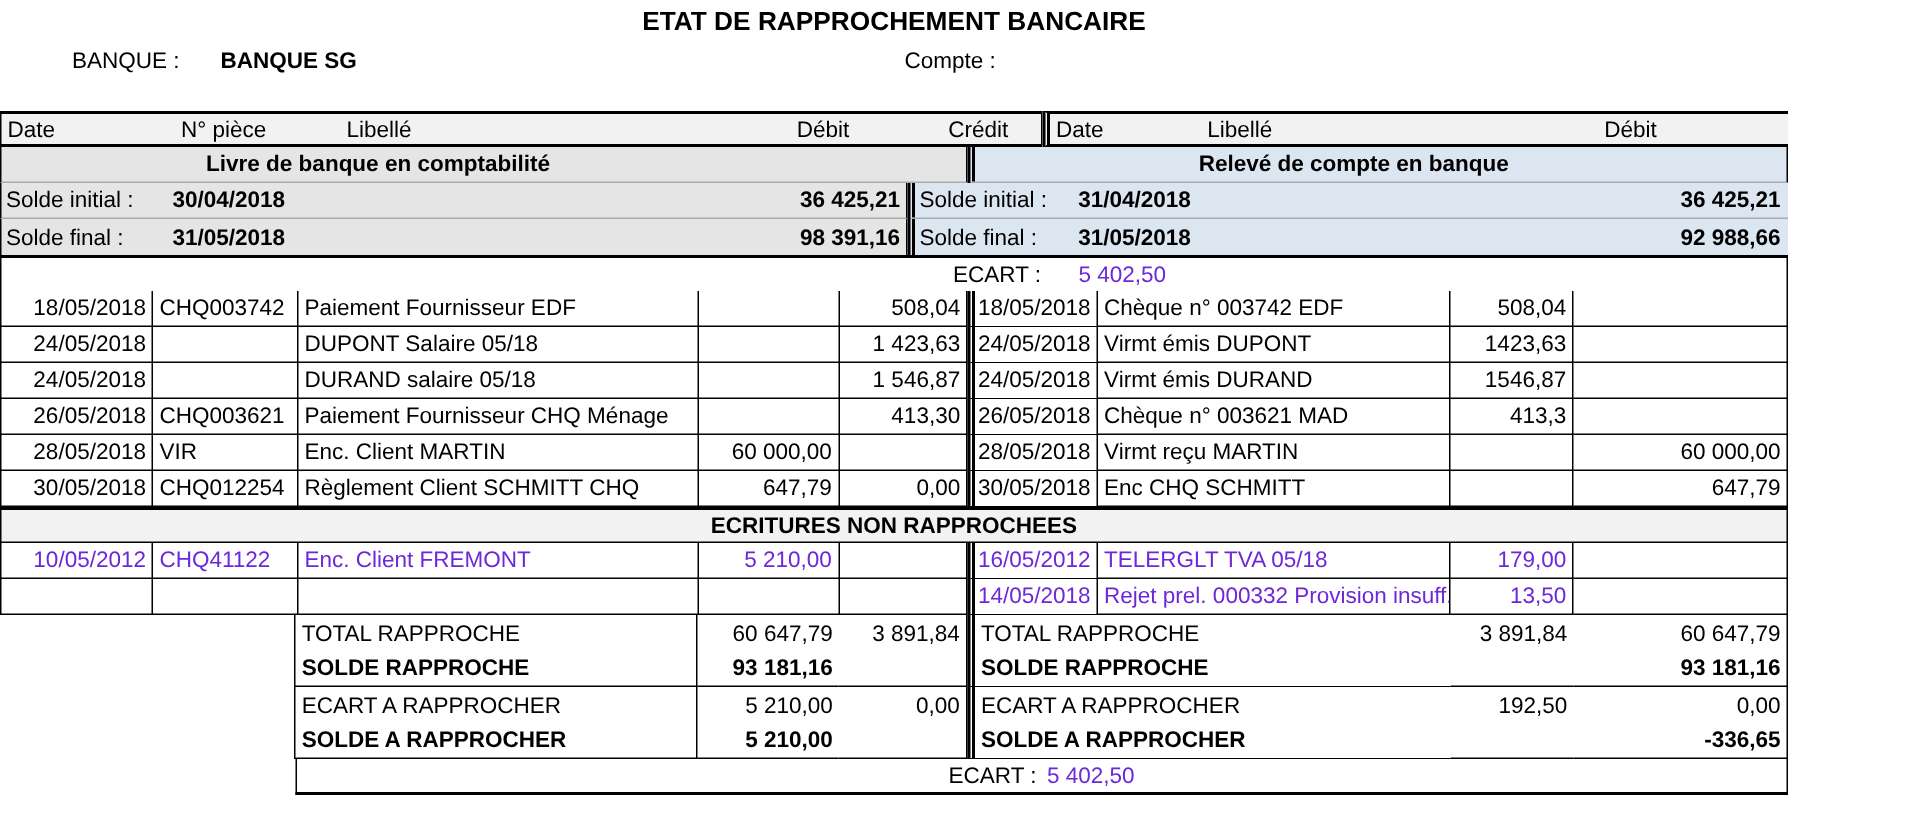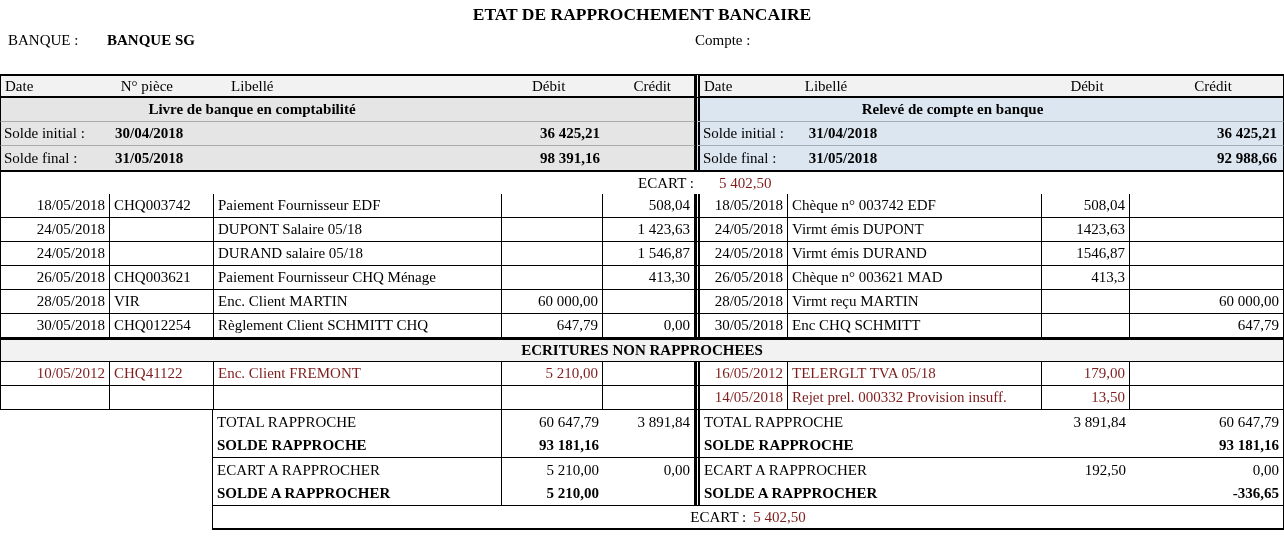--- a/index.html
+++ b/index.html
@@ -1,40 +1,40 @@
 <!DOCTYPE html>
 <html><head>
 <meta charset="utf-8">
 <style>
   * { box-sizing: border-box; margin: 0; padding: 0; }
   html,body { background:#fff; }
   .page {
-    width: 1284px; height: 559px;
-    font-family: Liberation Serif, serif;
+    width: 1192px; height: 559px;
+    font-family: Liberation Sans, sans-serif;
     font-size: 15px; color: #000; overflow: hidden; background:#fff;
   }
   .title { text-align:center; font-weight:bold; font-size:17.5px; padding-top:4px; height:28px; }
-  .bankrow { display:flex; height:24px; align-items:center; }
+  .bankrow { display:flex; height:24px; align-items:center;padding-left:40px; }
   .bankrow .lbl { padding-left:8px; width:107px; }
   .bankrow .bname { font-weight:bold; }
   .bankrow .acct { margin-left:auto; width:589px; }
   .grid { margin-top:22px; }
   .row { display:flex; height:24px; }
   .c { border-right:1px solid #000; border-bottom:1px solid #000;
        padding:0 4px; display:flex; align-items:center;
        white-space:nowrap; overflow:hidden; height:100%; }
   .bl { border-left:1px solid #000; }
   .nbr { border-right:none; }
   .nbb { border-bottom:none; }
   .bt2 { border-top:2px solid #000;gap:16px; }
   .bb2 { border-bottom:2px solid #000 !important; }
   .ar { justify-content:flex-end; }
   .ac { justify-content:center; }
   .b { font-weight:bold; }
-  .red { color:#7f1d1d; }
+  .red { color:#6d28d9; }
   .gray { background:#F2F2F2; }
   .green { background:#e5e5e5; }
   .blue { background:#DCE6F1; }
   .dsep { border-left:5px double #000; }
   
   .w-ld{width:110px;} .w-lp{width:104px;} .w-ll{width:288px;} .w-ldeb{width:101px;} .w-lcred{width:92px;}
   
   .w-rd{width:93px;} .w-rl{width:254px;} .w-rdeb{width:88px;} .w-rcred{width:154px;}
   .half-l { width:695px; display:flex; height:100%; }
   .half-r { width:589px; display:flex; height:100%; }

